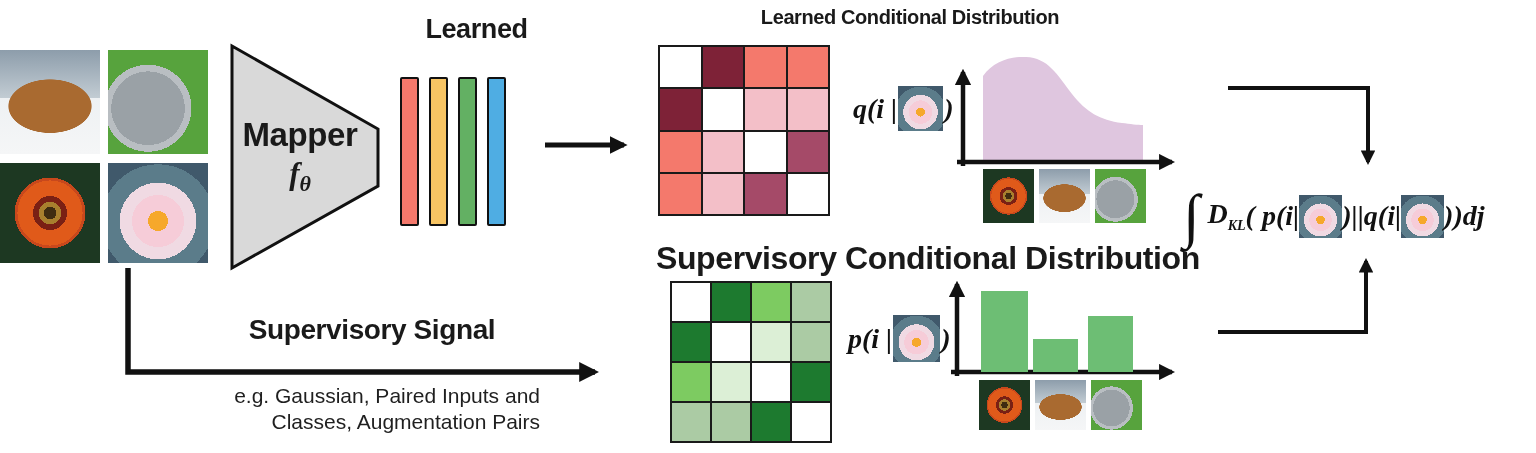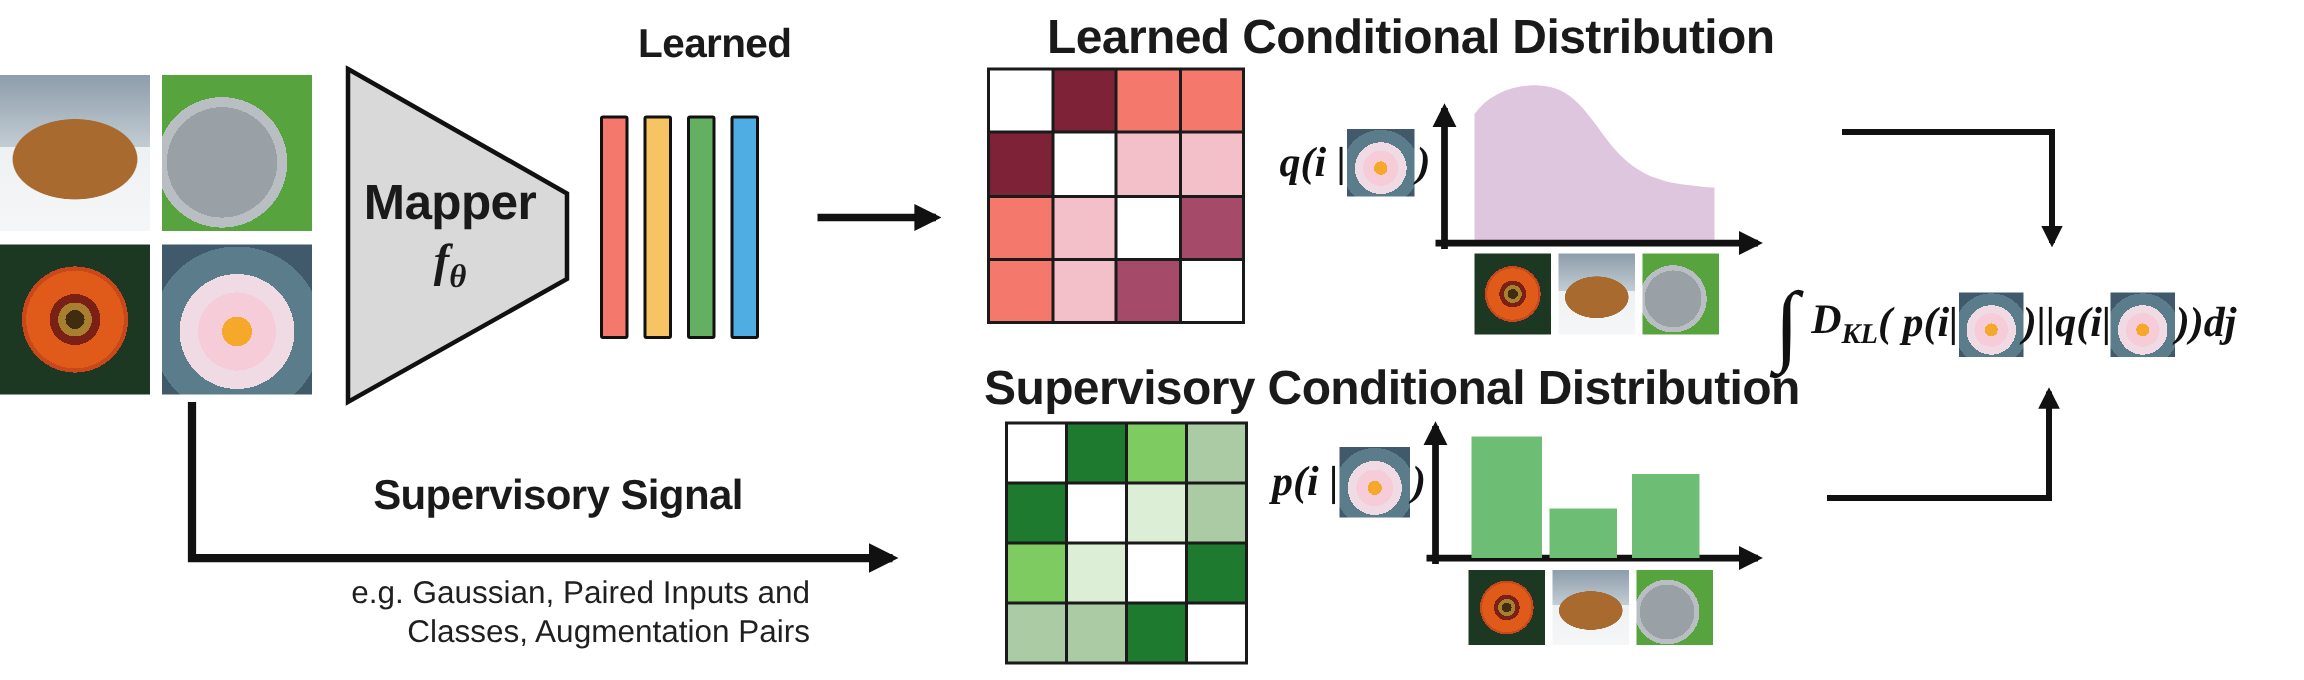--- a/index.html
+++ b/index.html
@@ -29,21 +29,21 @@
   .mathlabel{display:flex;align-items:center;font-family:"Liberation Serif",serif;
       font-style:italic;font-size:28px;font-weight:600;color:#111;}
   .mathlabel .thumb{margin:0 1px;}
   .thumb{flex:none;}
   .strip{display:flex;gap:5px;}
   .gchart{display:flex;align-items:flex-end;}
   .gbar{flex:none;}
   .formula{display:flex;align-items:center;font-family:"Liberation Serif",serif;
       font-style:italic;font-size:28px;font-weight:600;color:#111;white-space:nowrap;}
   .formula .int{font-size:60px;font-style:normal;font-weight:400;line-height:0.9;margin-right:8px;}
-  .formula sub{font-size:19px;}
+  .formula sub{font-size:14px;}
   .note{text-align:right;font-size:21px;line-height:1.22;color:#1f1f1f;}
 </style>
 </head>
 <body>
 
 <div class="stage">
 
   <svg class="overlay" width="1536" height="453" viewBox="0 0 1536 453">
     <defs>
       <marker id="ar" viewBox="0 0 10 10" refX="8" refY="5" markerWidth="3.6" markerHeight="3.6" orient="auto-start-reverse">
@@ -85,21 +85,21 @@
   <div class="abs z2 title" style="left:355px;top:14px;width:215px;font-size:27px;line-height:1.12;margin-left:14px;">
     <div>Learned</div>
   </div>
   <div class="abs z2 repbars" style="left:400px;top:77px;height:149px;">
       <div class="rep-bar" style="background: rgb(244, 121, 108);"></div>
       <div class="rep-bar" style="background: rgb(247, 196, 99);"></div>
       <div class="rep-bar" style="background: rgb(99, 176, 99);"></div>
       <div class="rep-bar" style="background: rgb(79, 173, 227);"></div>
     </div>
 
-  <div class="abs z2 title" style="left:698px;top:6px;width:424px;font-size:32px;">Learned Conditional Distribution</div>
+  <div class="abs z2 title" style="left:698px;top:6px;width:424px;font-size:20px;">Learned Conditional Distribution</div>
   <div class="abs z2 matrix" style="left:658px;top:45px;width:172px;height:171px;">
       <div class="cell" style="background: rgb(255, 255, 255);"></div>
       <div class="cell" style="background: rgb(126, 34, 55);"></div>
       <div class="cell" style="background: rgb(244, 121, 108);"></div>
       <div class="cell" style="background: rgb(244, 121, 108);"></div>
       <div class="cell" style="background: rgb(126, 34, 55);"></div>
       <div class="cell" style="background: rgb(255, 255, 255);"></div>
       <div class="cell" style="background: rgb(243, 191, 200);"></div>
       <div class="cell" style="background: rgb(243, 191, 200);"></div>
       <div class="cell" style="background: rgb(244, 121, 108);"></div>
@@ -147,21 +147,21 @@
       <div class="cell" style="background: rgb(125, 203, 97);"></div>
       <div class="cell" style="background: rgb(220, 239, 214);"></div>
       <div class="cell" style="background: rgb(255, 255, 255);"></div>
       <div class="cell" style="background: rgb(29, 122, 47);"></div>
       <div class="cell" style="background: rgb(171, 203, 164);"></div>
       <div class="cell" style="background: rgb(171, 203, 164);"></div>
       <div class="cell" style="background: rgb(29, 122, 47);"></div>
       <div class="cell" style="background: rgb(255, 255, 255);"></div>
     </div>
 
-  <div class="abs z2 mathlabel" style="left:848px;top:298px;">
+  <div class="abs z2 mathlabel" style="left:848px;top:315px;">
     <span>p(i |</span>
     <span class="photo thumb ph-lotus" style="width:47px;height:47px;"></span>
     <span>)</span>
   </div>
 
   <div class="abs z2 gchart" style="left:957px;top:270px;width:225px;height:102px;">
       <div class="gbar" style="height: 81px; width: 47px; margin-left: 24px; background: rgb(109, 190, 116);"></div>
       <div class="gbar" style="height: 33px; width: 45px; margin-left: 5px; background: rgb(109, 190, 116);"></div>
       <div class="gbar" style="height: 56px; width: 45px; margin-left: 10px; background: rgb(109, 190, 116);"></div>
     </div>

